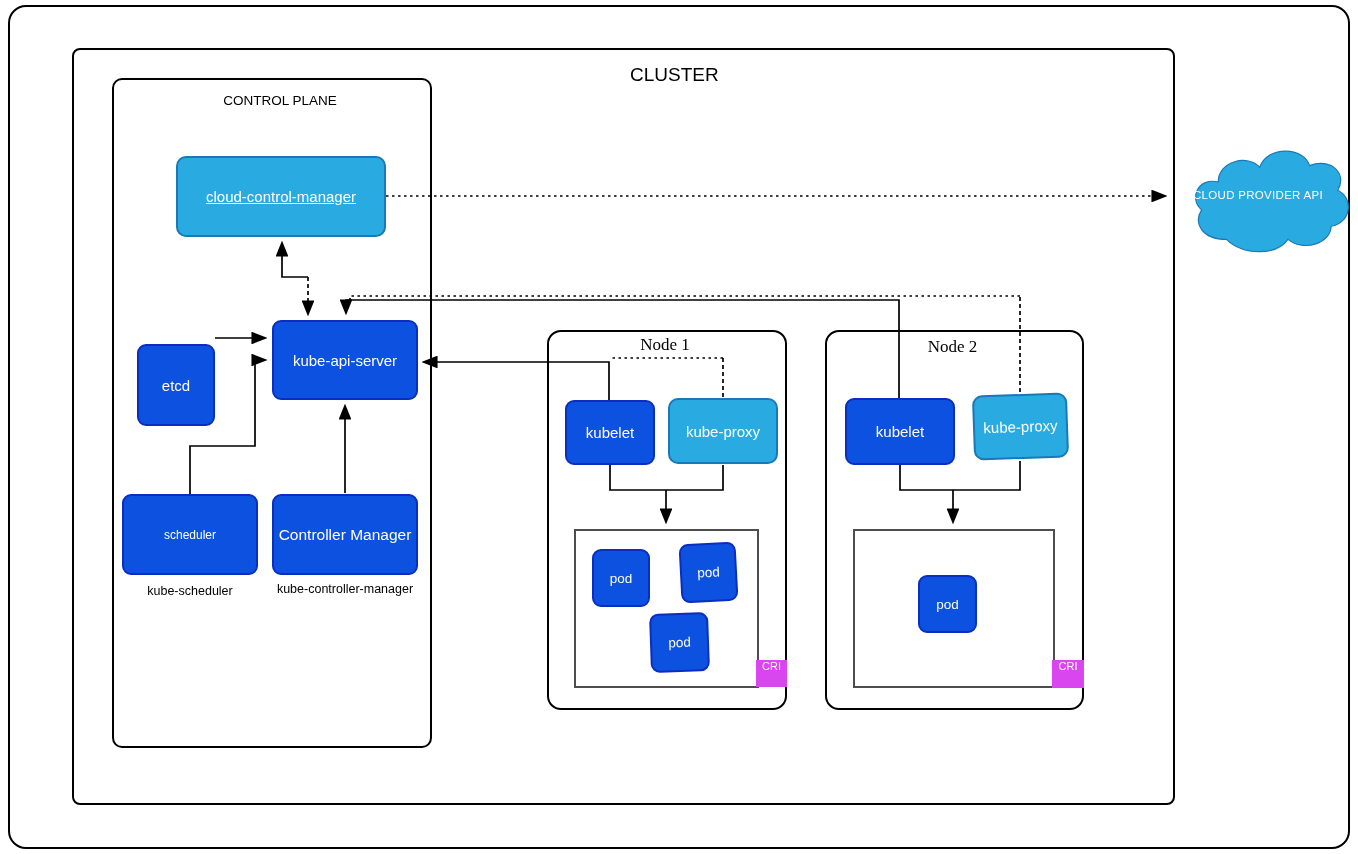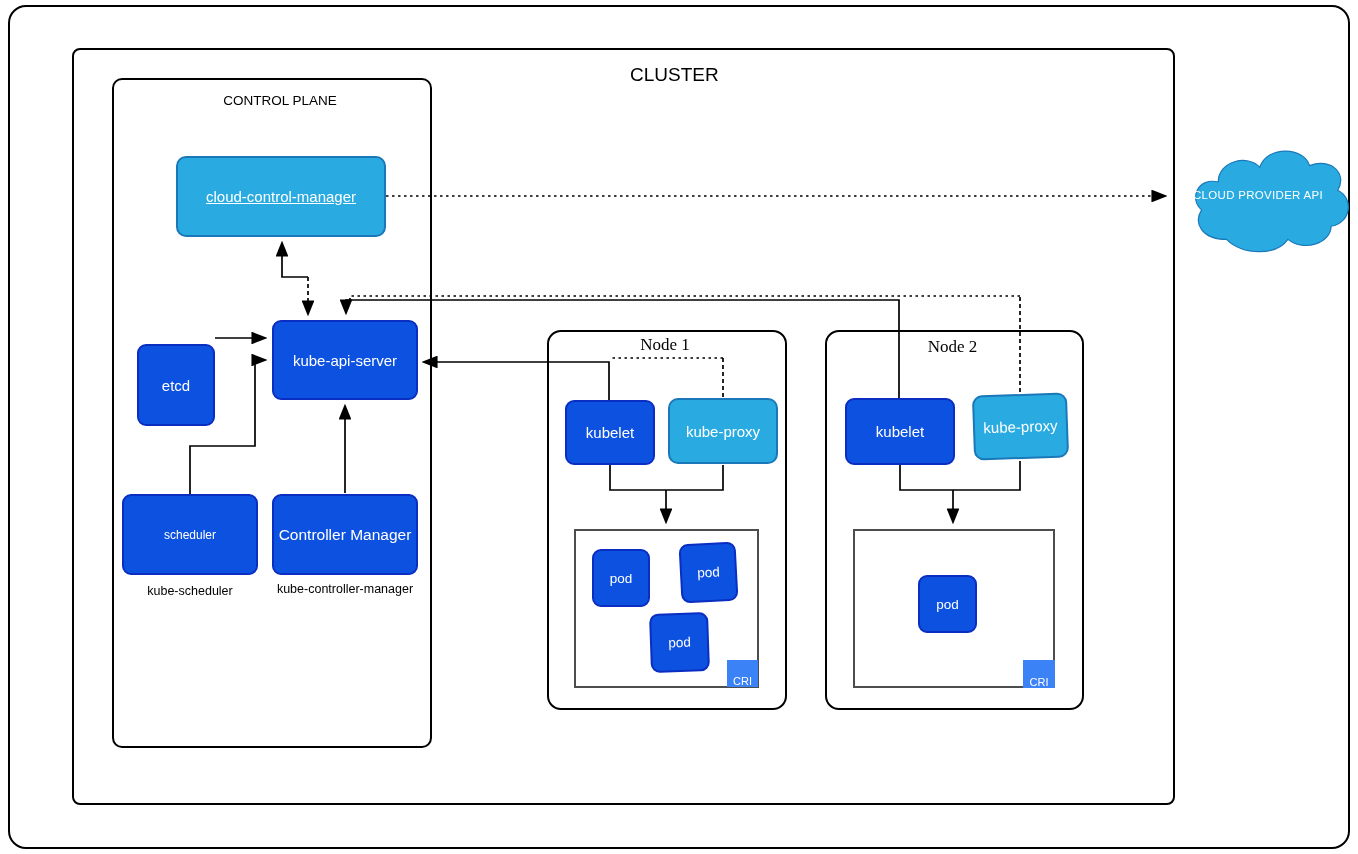--- a/index.html
+++ b/index.html
@@ -12,22 +12,22 @@
   .box{
     position:absolute;display:flex;align-items:center;justify-content:center;
     color:#fff;text-align:center;box-sizing:border-box;
   }
   .dark{background:#0d51e0;border:2px solid #0a2ec2;border-radius:9px;}
   .light{background:#29abe2;border:2px solid #1b78b8;border-radius:10px;}
   .caption{position:absolute;color:#000;font-size:12.5px;text-align:center;}
   .nodetitle{position:absolute;font-family:"Liberation Serif",serif;font-size:17px;color:#000;text-align:center;}
   .podsbox{position:absolute;border:2px solid #4d4d4d;background:#fff;box-sizing:border-box;}
   .cri{
-    position:absolute;background:#3b82f6;color:#fff;font-size:11px;
-    display:flex;align-items:flex-end;justify-content:center;box-sizing:border-box;
+    position:absolute;background:#d946ef;color:#fff;font-size:11px;
+    display:flex;align-items:flex-start;justify-content:center;box-sizing:border-box;margin-left:29px;
   }
   svg.layer{position:absolute;left:0;top:0;pointer-events:none;}
   .cloudtext{
     position:absolute;color:#fff;font-size:11.5px;text-align:left;letter-spacing:0.3px;
   }
 </style>
 </head>
 <body>
 
 <div id="canvas">

